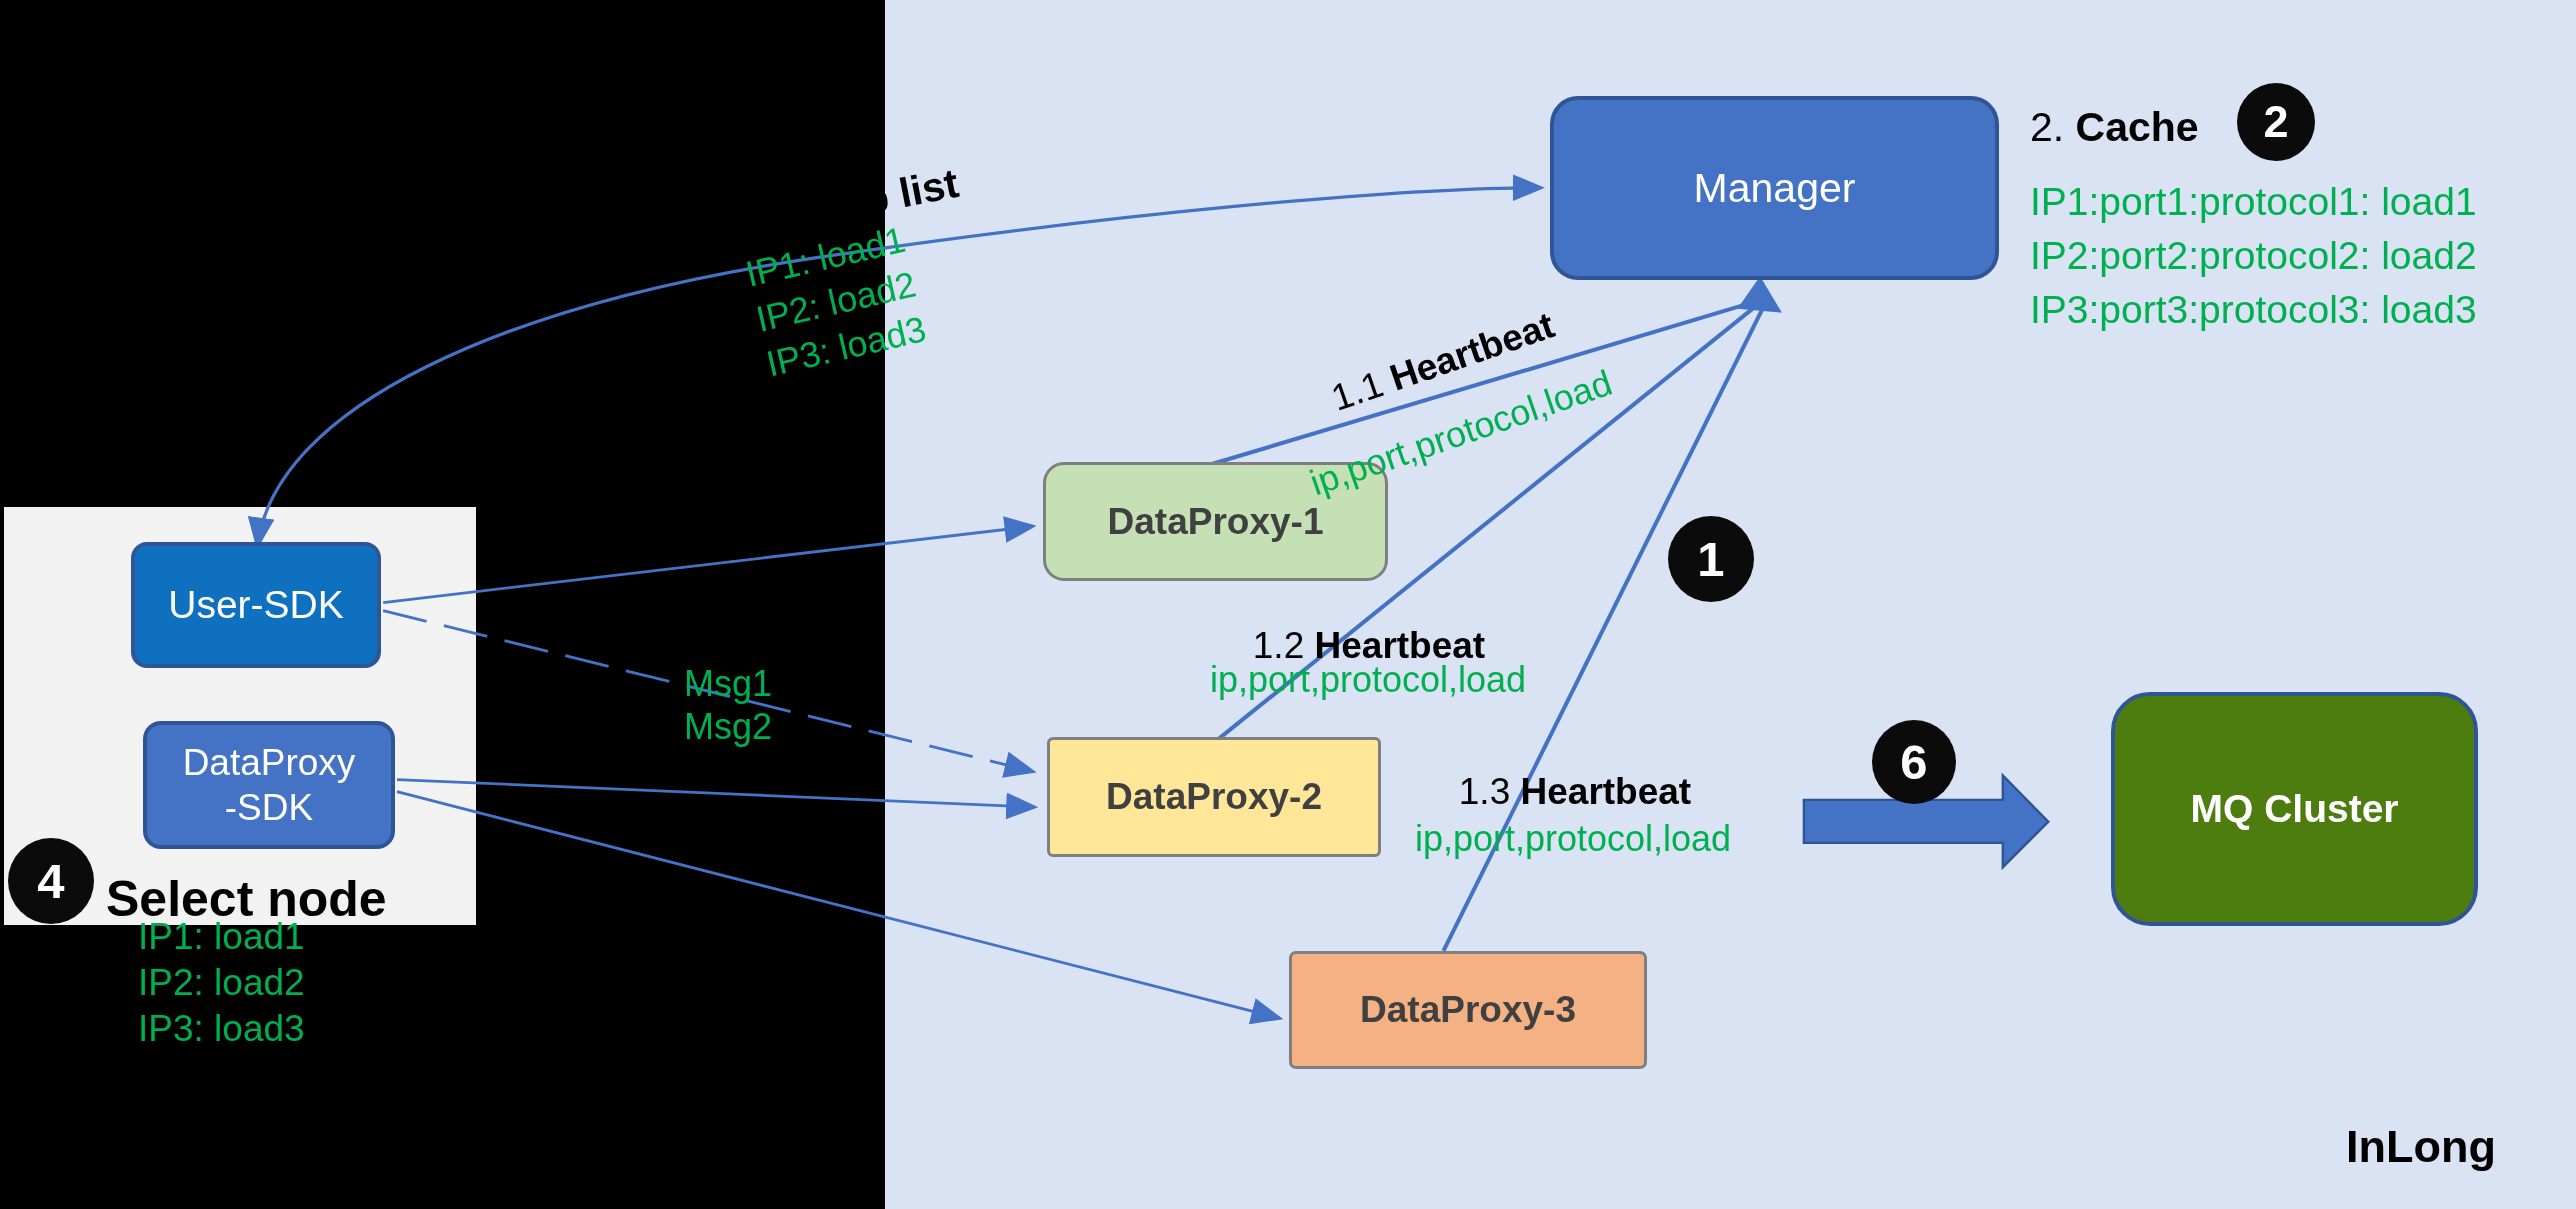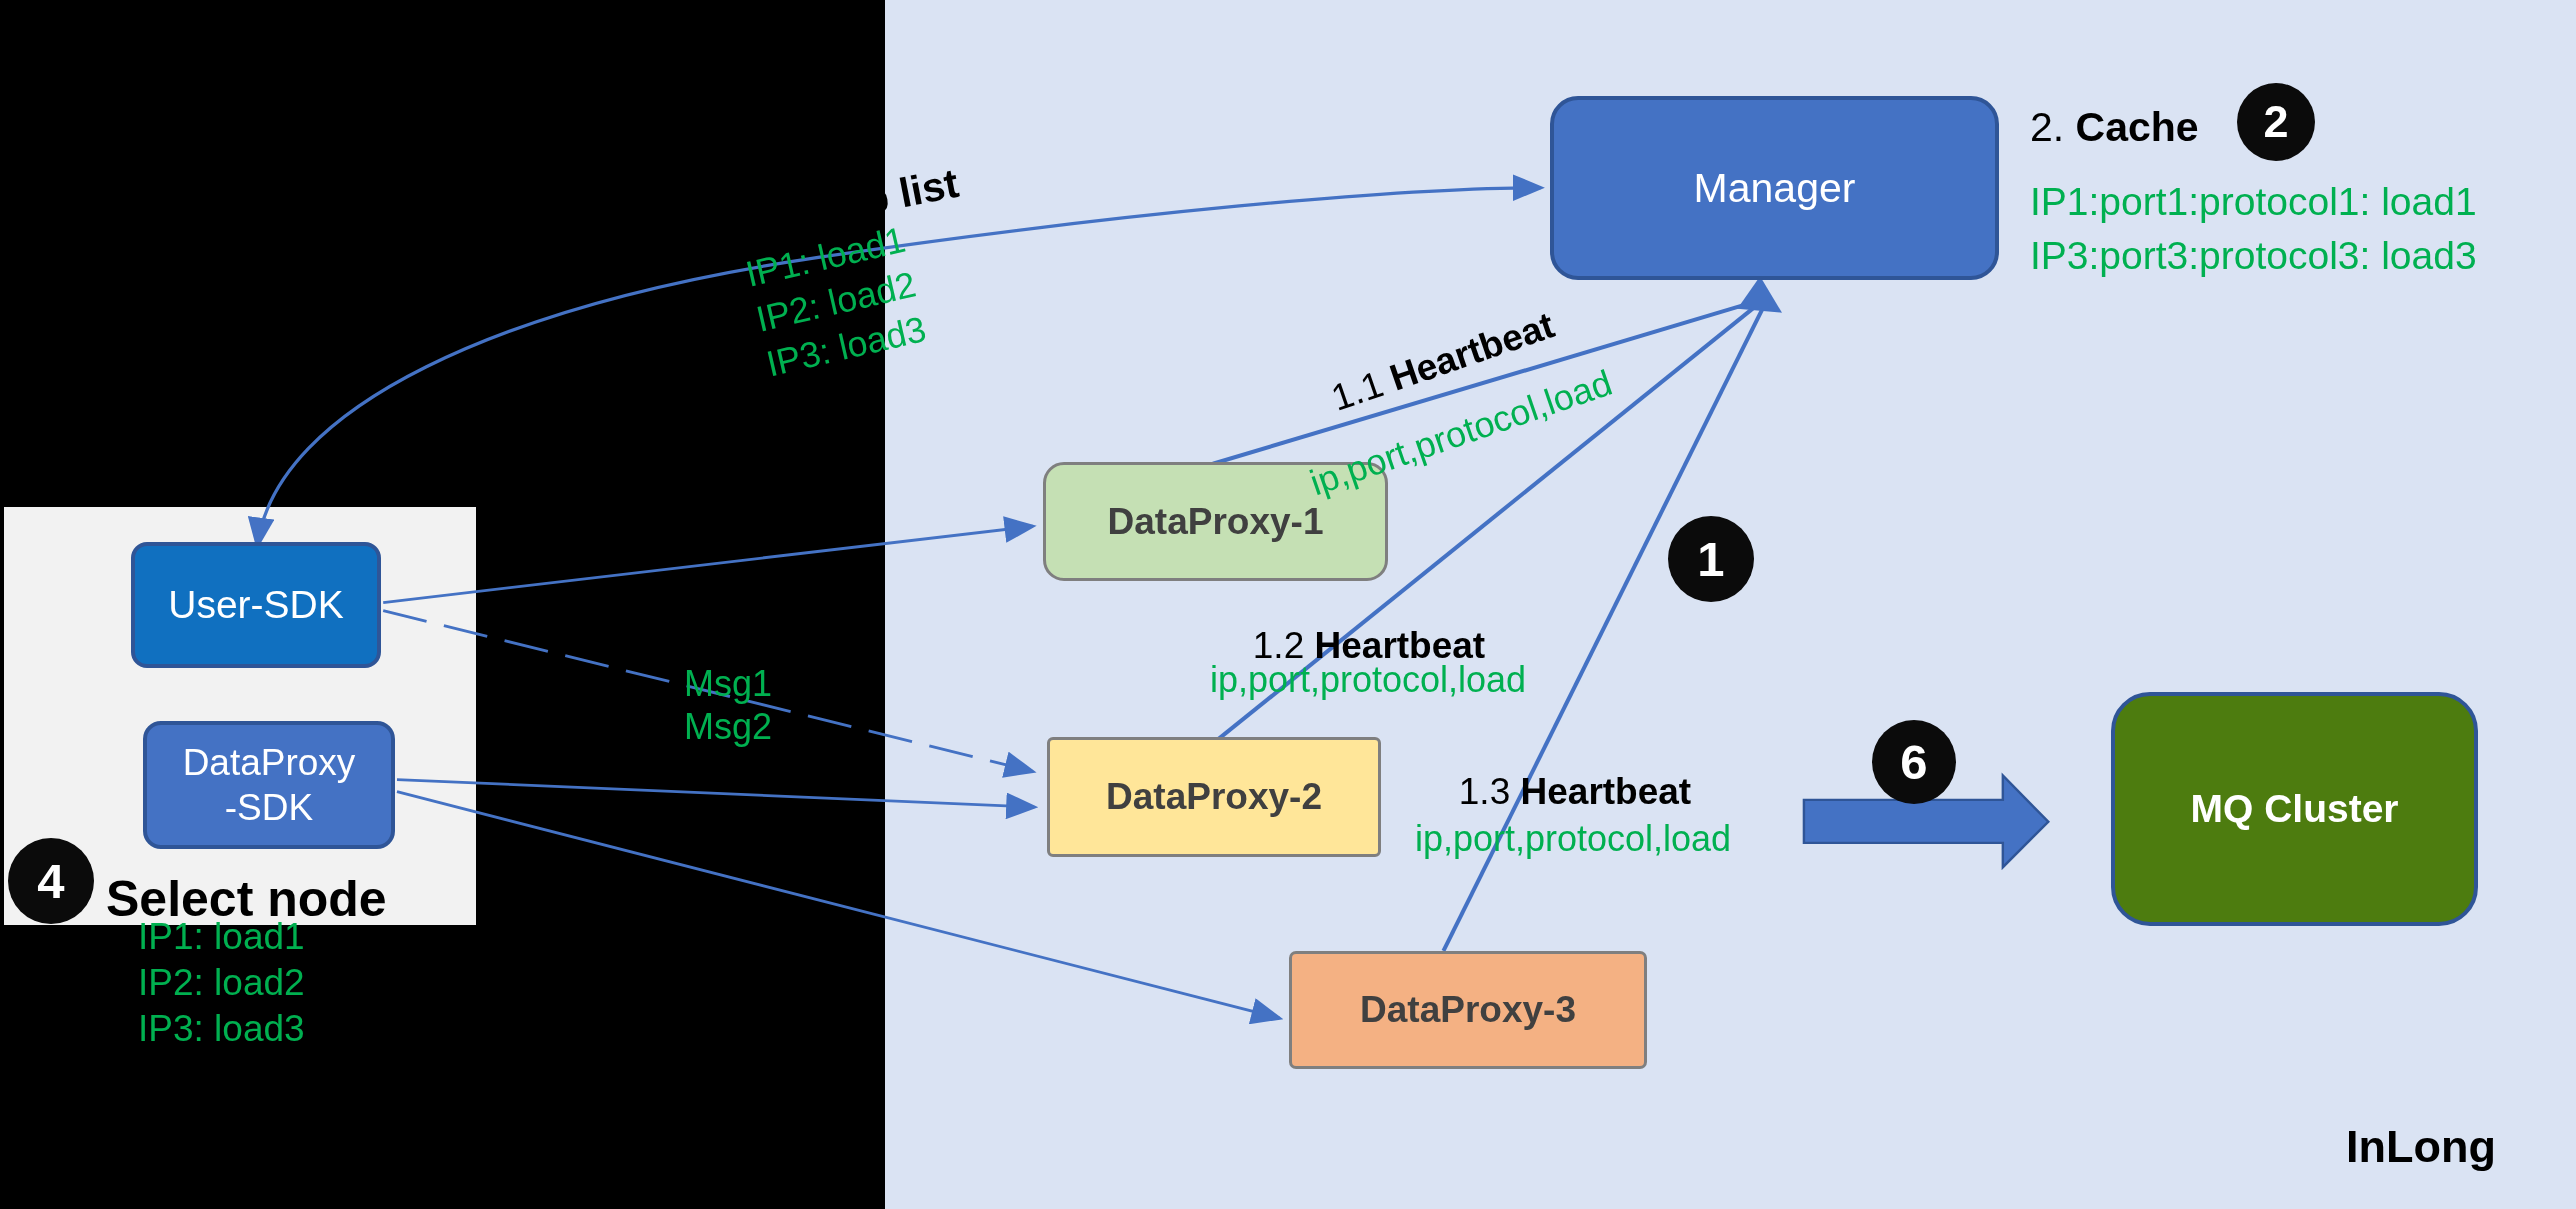--- a/index.html
+++ b/index.html
@@ -133,20 +133,21 @@
     <div>IP3: load3</div>
   </div>
 
   <div id="lab-cache" class="abs lab blk">
     <div>
       <span class="num">2.</span>
       <span class="word">Cache</span>
     </div>
     <div class="entries green">
       <div>IP1:port1:protocol1: load1</div>
+      <div>IP2:port2:protocol2: load2</div>
       <div>IP3:port3:protocol3: load3</div>
     </div>
   </div>
 
   <div id="lab-hb1" class="abs lab blk">
     <span class="num">1.1</span>
     <span class="word">Heartbeat</span>
   </div>
   <div id="lab-hb1-detail" class="abs lab green">ip,port,protocol,load</div>
 

